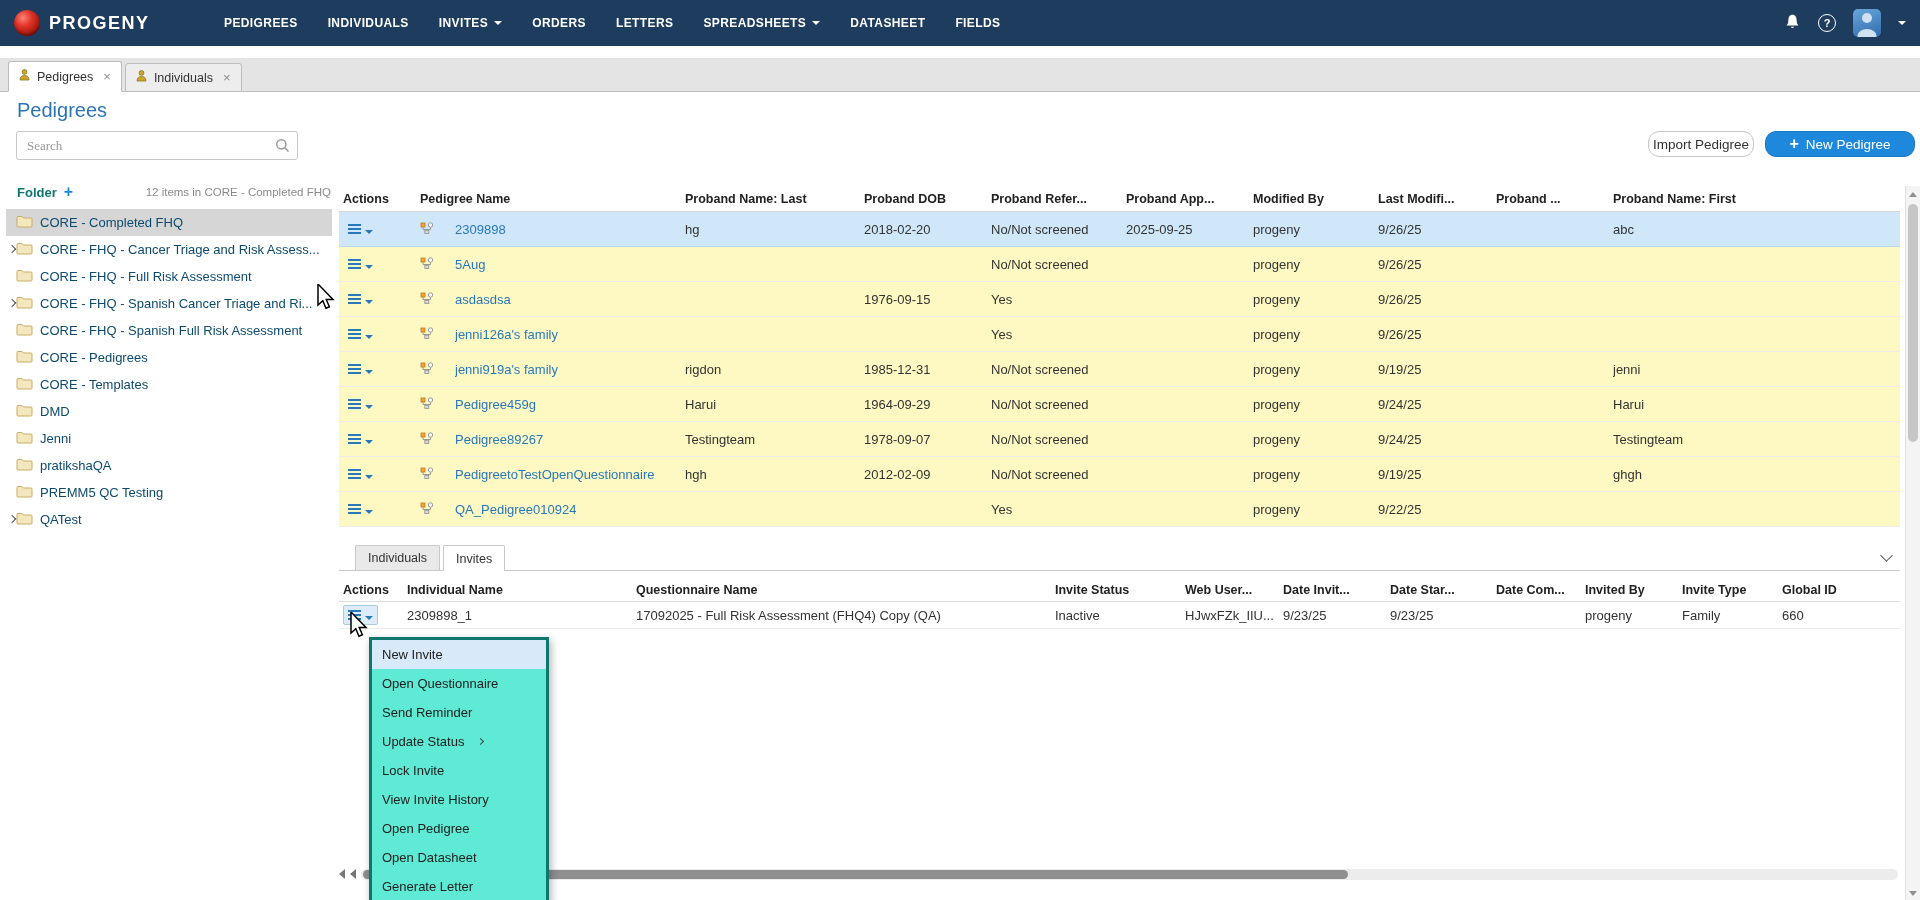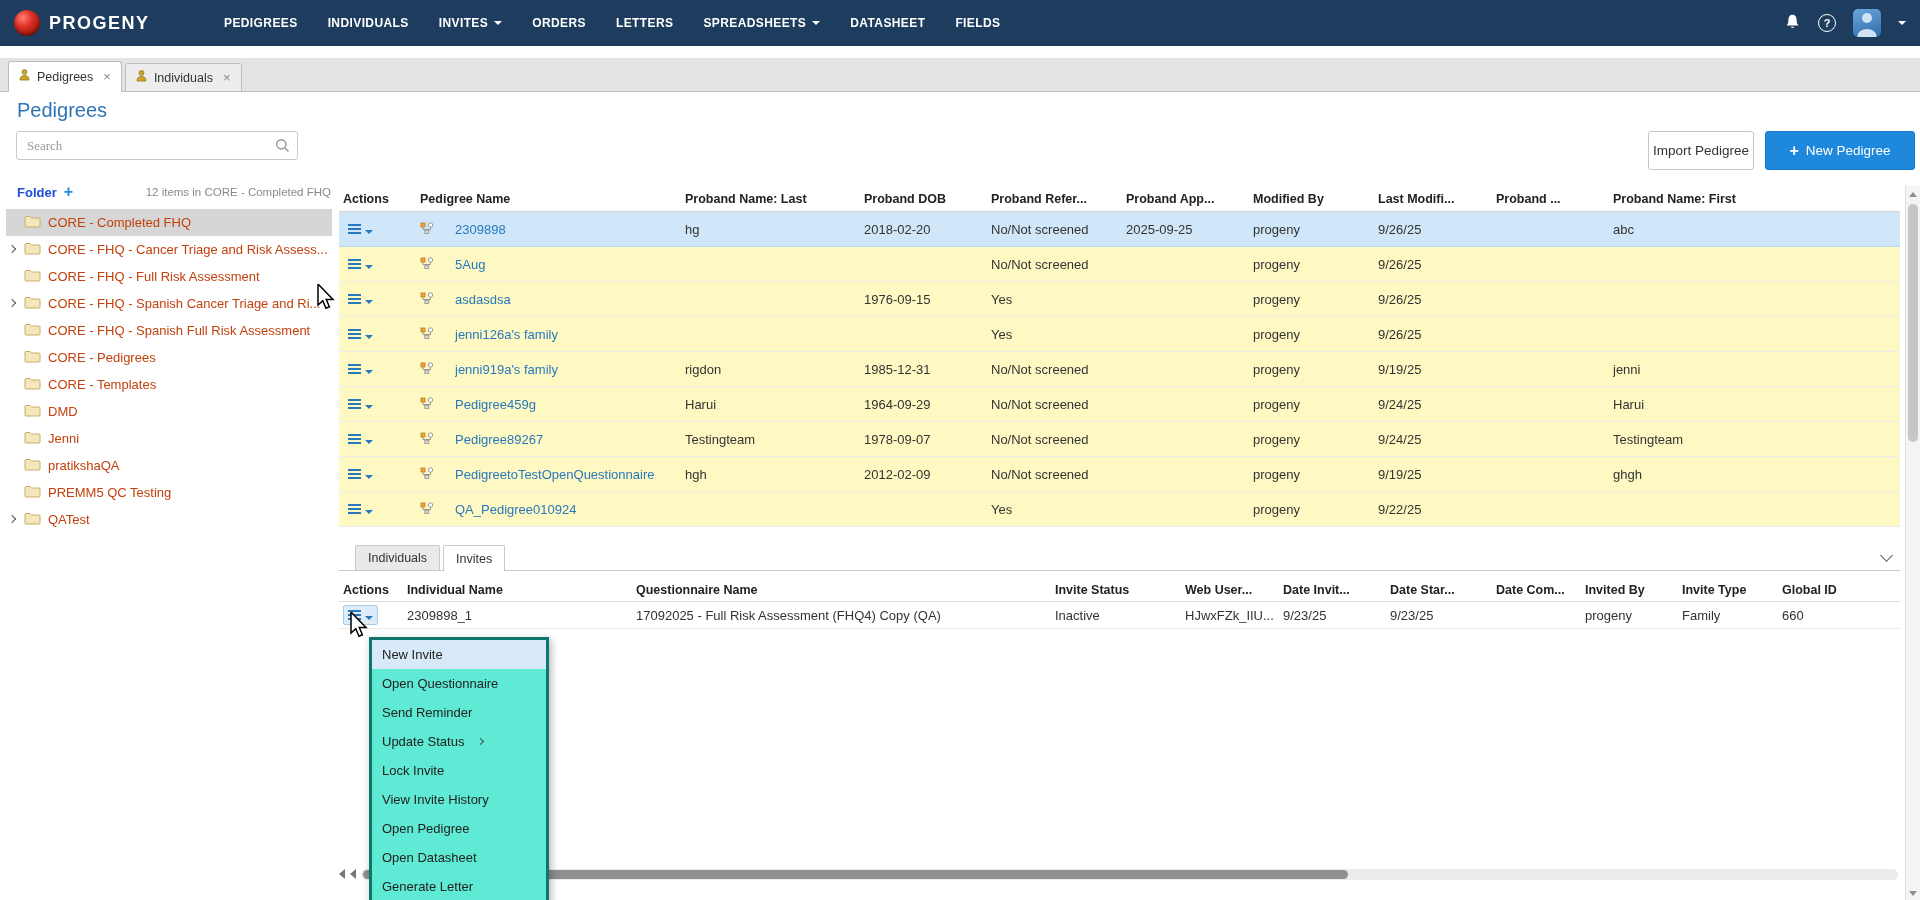--- a/index.html
+++ b/index.html
@@ -28,32 +28,32 @@
   .wtab{height:29px;display:flex;align-items:center;gap:7px;padding:0 10px;background:#ededed;border:1px solid #bdbdbd;border-radius:3px 3px 0 0;font-size:12.5px;color:#333;cursor:pointer}
   .wtab.active{background:#fff;height:31px;border-bottom-color:#fff;position:relative;z-index:2}
   .wtab .close{color:#8a8a8a;font-size:13px;margin-left:3px;cursor:pointer}
 
   
   .page-title{position:absolute;top:99px;left:17px;font-size:20px;font-weight:500;color:#2d74b5}
   .search-wrap{position:absolute;top:131px;left:16px;width:282px;height:29px}
   .search-input{width:100%;height:100%;border:1px solid #c9c9c9;border-radius:3px;padding:0 30px 0 10px;font-size:13px;font-family:Liberation Serif, serif;color:#555;outline:none;background:#fff}
   .search-input::placeholder{color:#999}
   .search-icon{position:absolute;right:8px;top:7px}
-  .btn{position:absolute;top:131px;height:39px;display:flex;align-items:center;justify-content:center;border-radius:3px;font-size:13.5px;cursor:pointer;white-space:nowrap}
+  .btn{position:absolute;top:131px;height:26px;display:flex;align-items:center;justify-content:center;border-radius:11px;font-size:13.5px;cursor:pointer;white-space:nowrap}
   .btn-import{right:166px;width:106px;background:#fff;border:1px solid #c6c6c6;color:#333}
   .btn-new{right:5px;width:150px;background:#1e88dd;border:1px solid #1a79c6;color:#fff;gap:7px;font-weight:500}
   .btn-new .plus{font-size:16px;font-weight:bold;line-height:1}
 
   
   .folder-head{position:absolute;top:184px;left:17px;width:314px;display:flex;align-items:center}
-  .folder-title{font-size:13px;font-weight:bold;color:#1d4ed8}
+  .folder-title{font-size:13px;font-weight:bold;color:#0f766e}
   .folder-add{color:#1e88dd;font-size:16px;font-weight:bold;margin-left:7px;cursor:pointer;line-height:1}
   .folder-count{margin-left:auto;font-size:11.5px;color:#8a8a8a;white-space:nowrap}
   .folder-list{position:absolute;top:209px;left:6px;width:326px;list-style:none}
-  .folder-item{height:27px;display:flex;align-items:center;gap:7px;padding-left:18px;position:relative;font-size:13px;color:#c2410c;cursor:pointer;white-space:nowrap}
+  .folder-item{height:27px;display:flex;align-items:center;gap:7px;padding-left:10px;position:relative;font-size:13px;color:#0c4a6e;cursor:pointer;white-space:nowrap}
   .folder-item.selected{background:#d6d6d6}
   .expander{position:absolute;left:3px;top:10px;width:6px;height:6px;border-top:1.6px solid #555;border-right:1.6px solid #555;transform:rotate(45deg)}
 
   
   .grid{position:absolute;left:339px;top:186px;right:20px}
   .grow{display:grid;grid-template-columns:81px 265px 179px 127px 135px 127px 125px 118px 117px 1fr;align-items:center}
   .grow > .gcell:first-child{padding-left:4px}
   .gcell{padding-right:8px;overflow:hidden;white-space:nowrap}
   .ghead{height:26px;border-bottom:1px solid #d5d5d5;font-weight:bold;font-size:12.5px;color:#222}
   .grow.gdata{height:35px;border-bottom:1px solid #ececec;background:#fef9c3}

